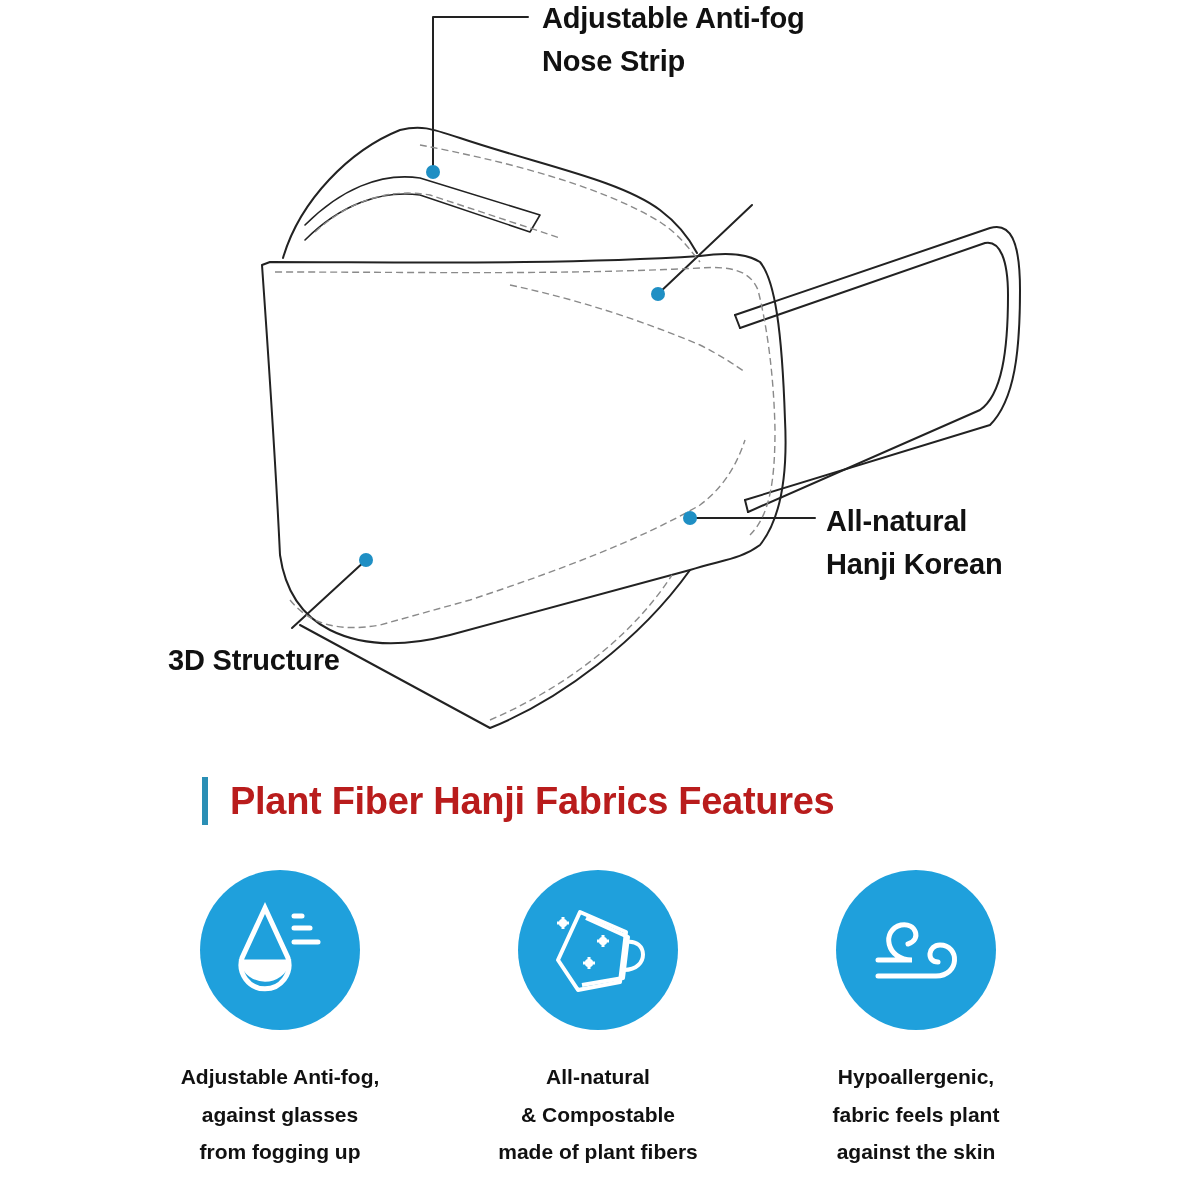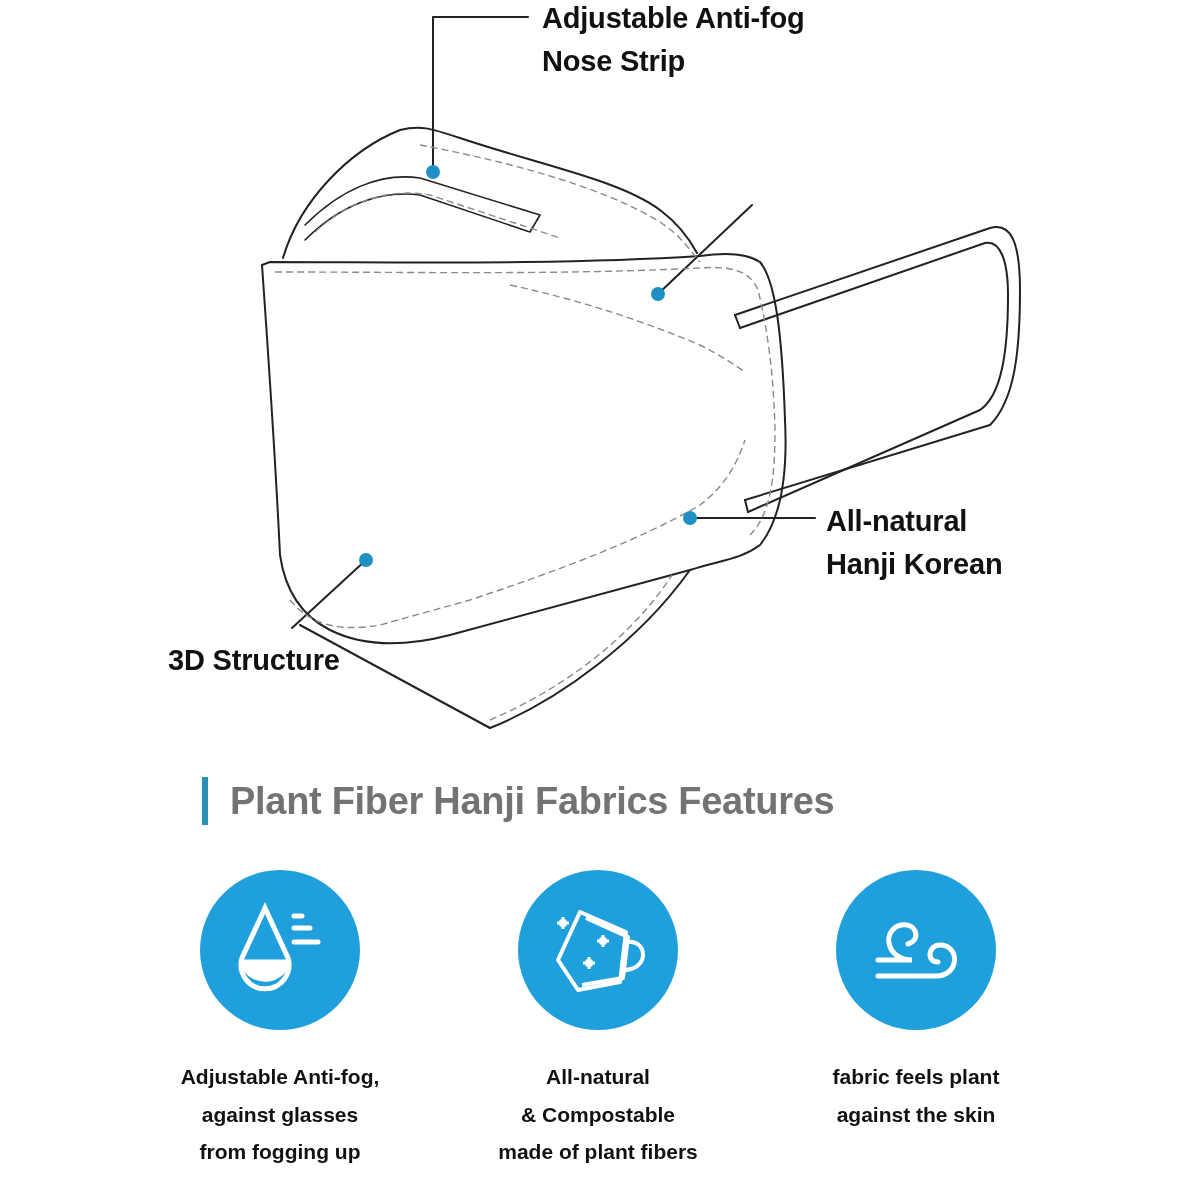--- a/index.html
+++ b/index.html
@@ -3,21 +3,21 @@
 <meta charset="utf-8">
 <style>
   html, body { margin: 0; padding: 0; background: #ffffff; }
   body { width: 1200px; height: 1200px; position: relative; overflow: hidden;
          font-family: "Liberation Sans", "DejaVu Sans", sans-serif; color: #111; }
   .diagram { position: absolute; left: 0; top: 0; width: 1200px; height: 760px; }
   .callout { position: absolute; font-weight: bold; font-size: 29px; line-height: 43px; color: #111; letter-spacing: -0.2px; }
   .callout span { display: block; white-space: nowrap; }
   .section-title { position: absolute; left: 202px; top: 776px; height: 50px; display: flex; align-items: center; }
   .accent-bar { width: 6px; height: 48px; background: #2a8fb5; margin-right: 22px; }
-  .section-title h2 { margin: 0; font-size: 38px; font-weight: bold; color: #737373; letter-spacing: -0.3px; }
+  .section-title h2 { margin: 0; font-size: 38px; font-weight: bold; color: #b91c1c; letter-spacing: -0.3px; }
   .features { position: absolute; left: 0; top: 870px; width: 1200px; height: 330px; padding-left: 48px; }
   .feature { position: absolute; top: 0; width: 340px; text-align: center; }
   .feature .icon { width: 160px; height: 160px; border-radius: 50%; background: #1fa0dc; margin: 0 auto; display: flex; align-items: center; justify-content: center; }
   .feature .desc { margin-top: 28px; font-size: 21px; font-weight: bold; line-height: 37.5px; color: #111; }
   .feature .desc span { display: block; white-space: nowrap; }
 </style>
 </head>
 <body>
 
 <div class="diagram">
@@ -117,17 +117,18 @@
   </div>
 
   <div class="feature" style="left:746px;">
     <div class="icon">
       <svg width="120" height="120" viewBox="0 0 120 120" fill="none" stroke="#fff" stroke-width="5" stroke-linecap="round">
         <path d="M22 70 H 56 C 30 70, 25 40, 45 35 C 60 32, 66 50, 52 54"></path>
         <path d="M22 86 H 80 C 104 86, 104 55, 84 55 C 72 55, 70 72, 82 72"></path>
       </svg>
     </div>
     <div class="desc">
+      <span>Hypoallergenic,</span>
       <span>fabric feels plant</span>
       <span>against the skin</span>
     </div>
   </div>
 </div>
 
 </body></html>

